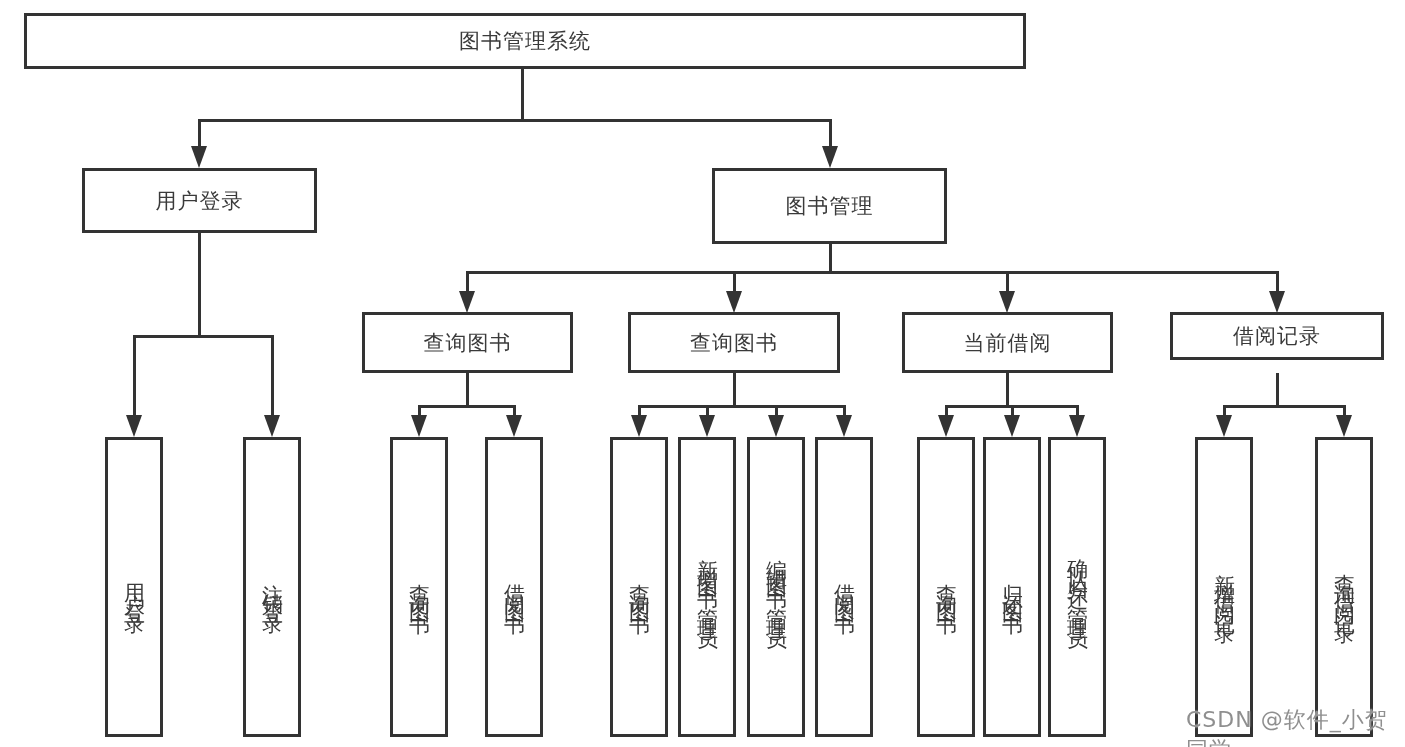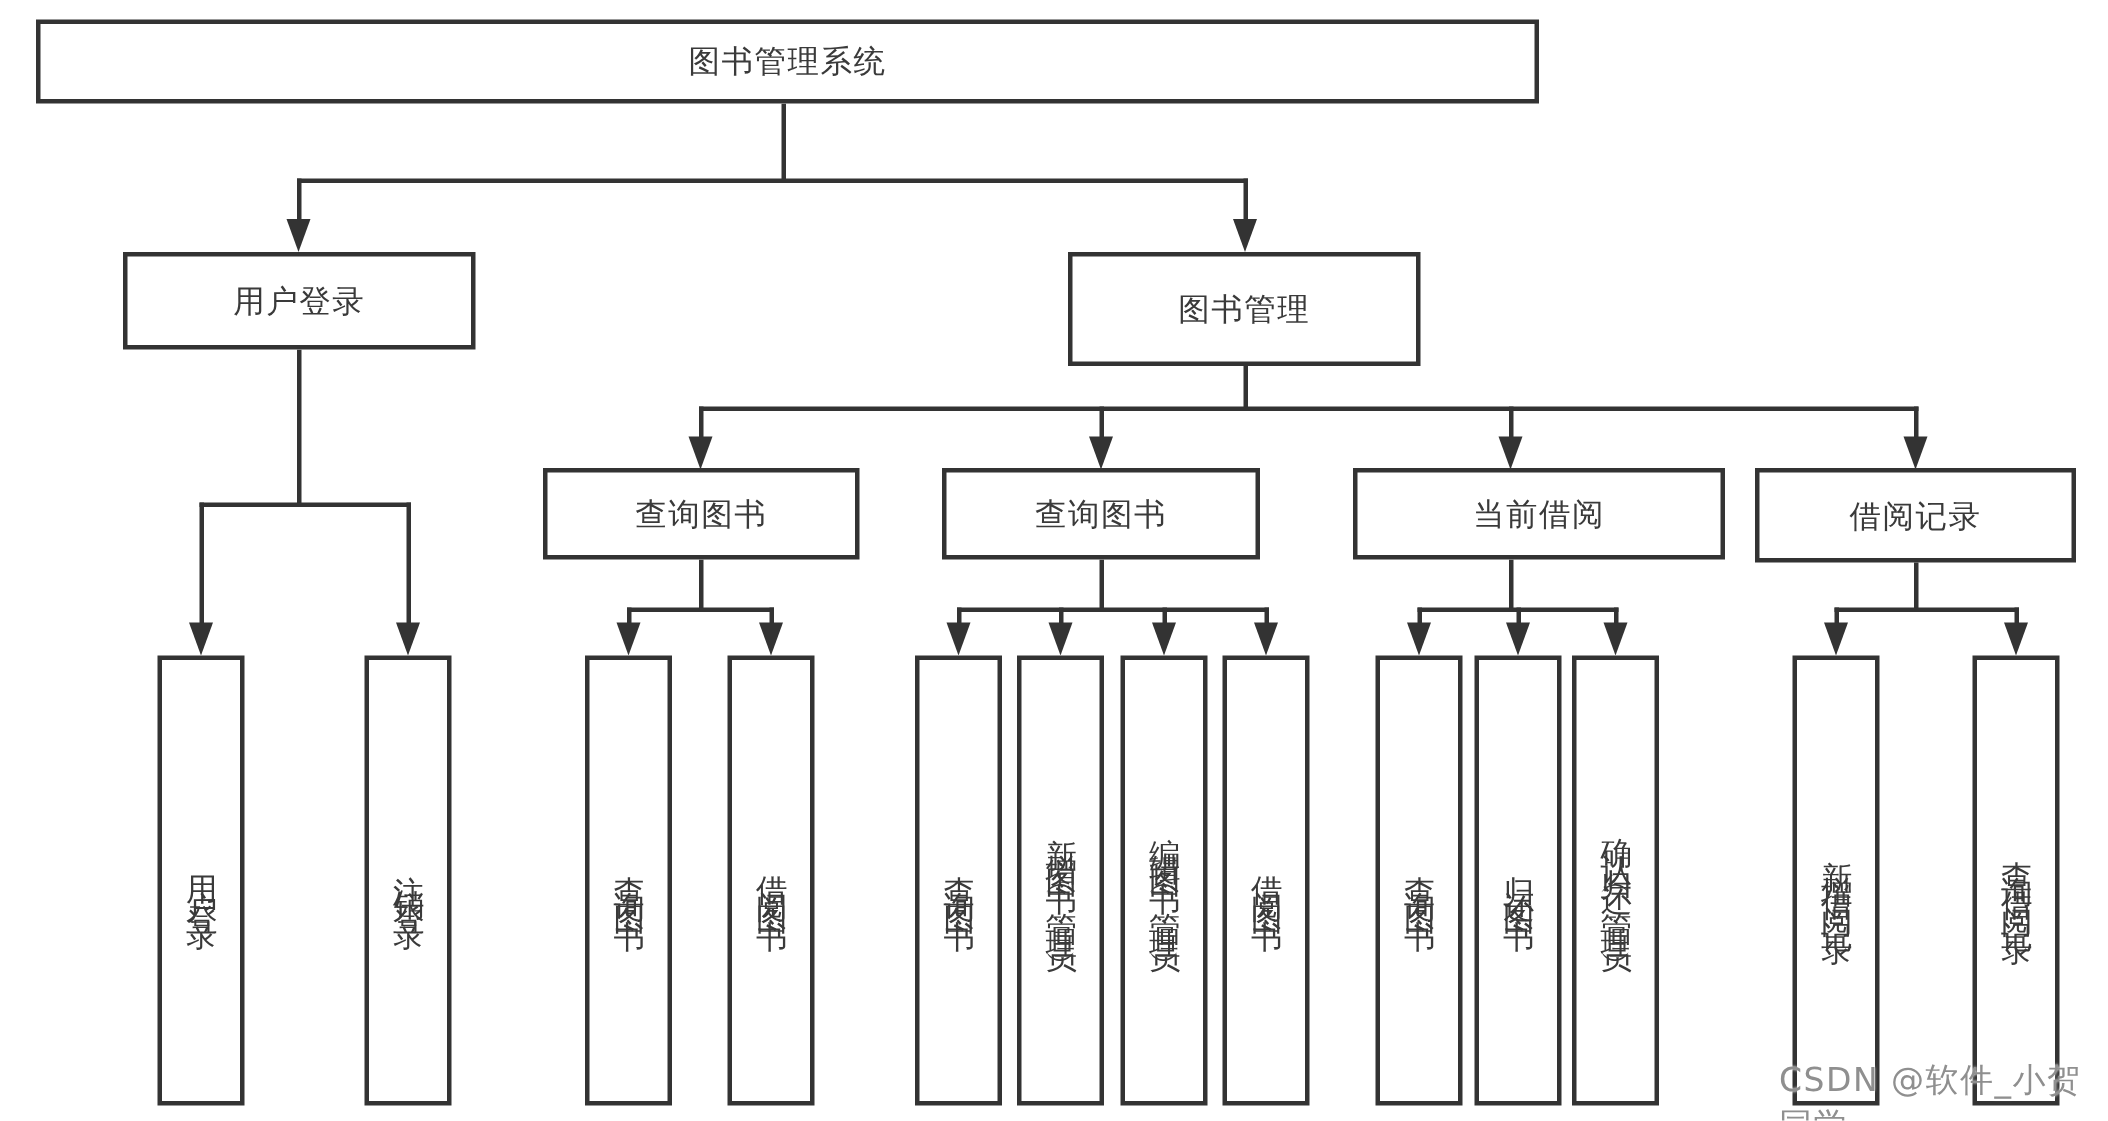--- a/index.html
+++ b/index.html
@@ -84,24 +84,24 @@
   <div class="arrow" style="left:999px; top:291px;"></div>
   <div class="vline" style="left:1276px; top:271px; height:23px;"></div>
   <div class="arrow" style="left:1269px; top:291px;"></div>
 
   <div class="box" style="left:362px; top:312px; width:211px; height:61px;">
     <span>查询图书</span>
   </div>
   <div class="box" style="left:628px; top:312px; width:212px; height:61px;">
     <span>查询图书</span>
   </div>
-  <div class="box" style="left:902px; top:312px; width:248px; height:61px;font-family:Liberation Serif, serif;">
+  <div class="box" style="left:902px; top:312px; width:211px; height:61px;font-family:Liberation Serif, serif;">
     <span>当前借阅</span>
   </div>
-  <div class="box" style="left:1170px; top:312px; width:214px; height:63px;">
+  <div class="box" style="left:1170px; top:312px; width:214px; height:48px;">
     <span>借阅记录</span>
   </div>
 
   <div class="vline" style="left:466px; top:373px; height:35px;"></div>
   <div class="hline" style="top:405px; left:418px; width:98px;"></div>
   <div class="vline" style="left:418px; top:405px; height:13px;"></div>
   <div class="arrow" style="left:411px; top:415px;"></div>
   <div class="vline" style="left:513px; top:405px; height:13px;"></div>
   <div class="arrow" style="left:506px; top:415px;"></div>
 

